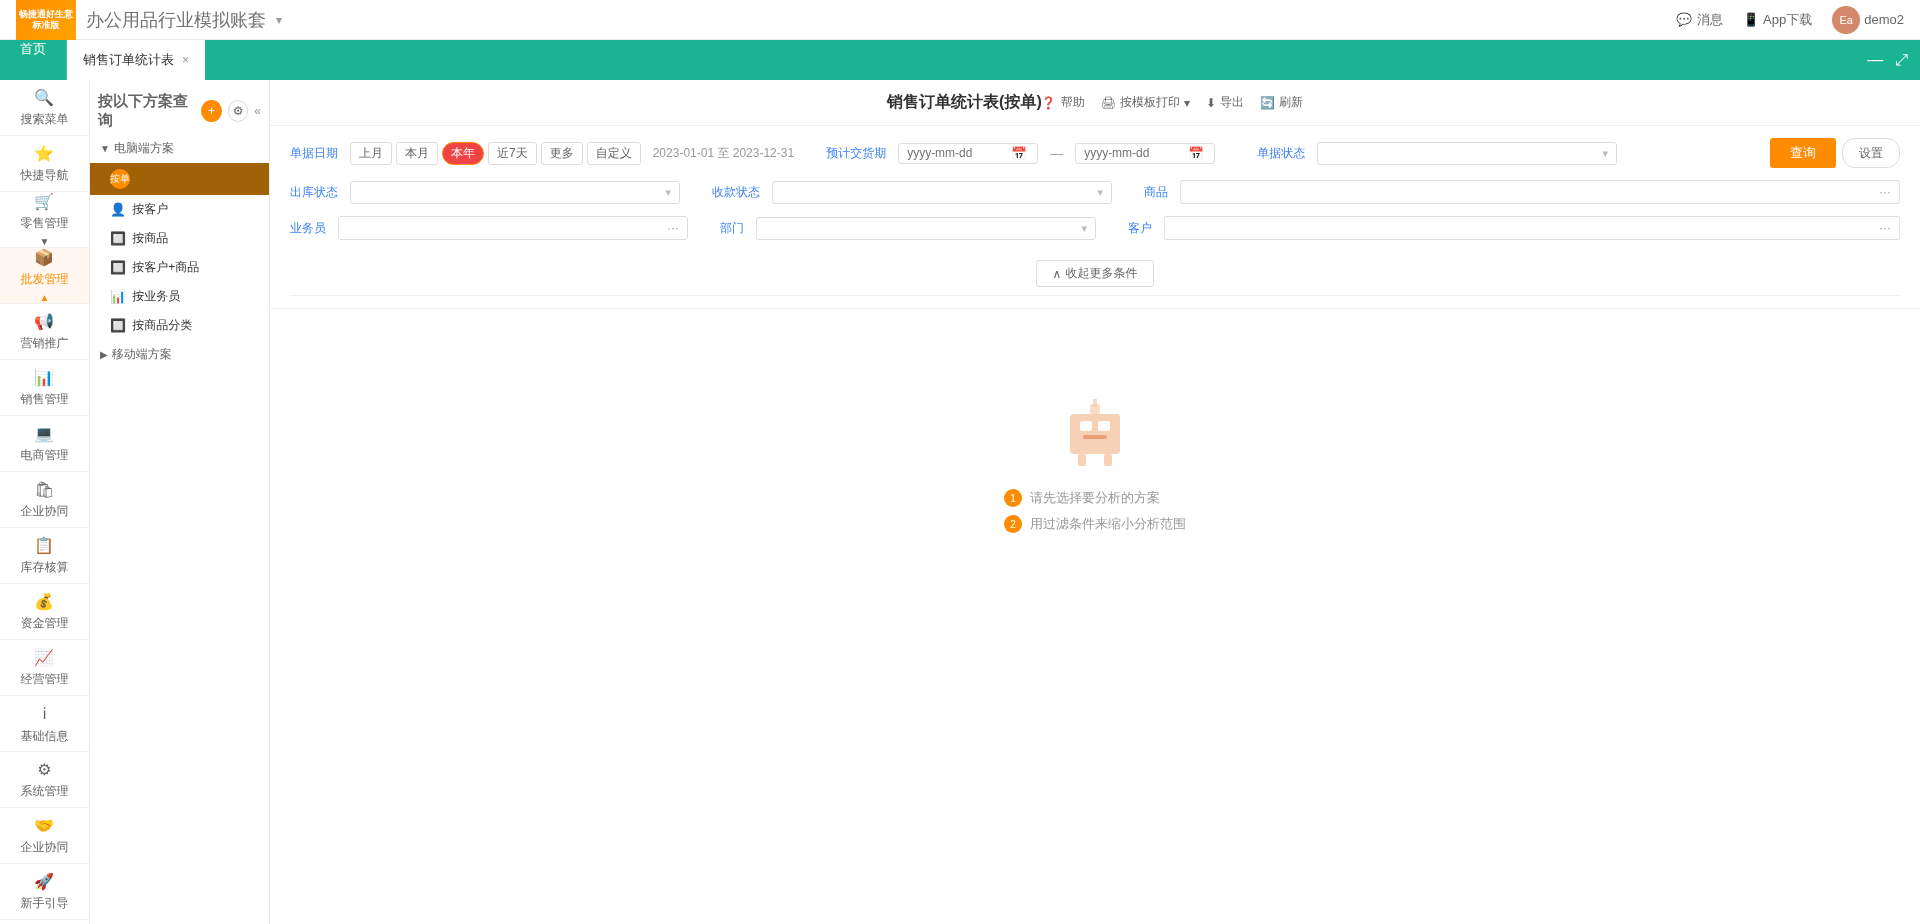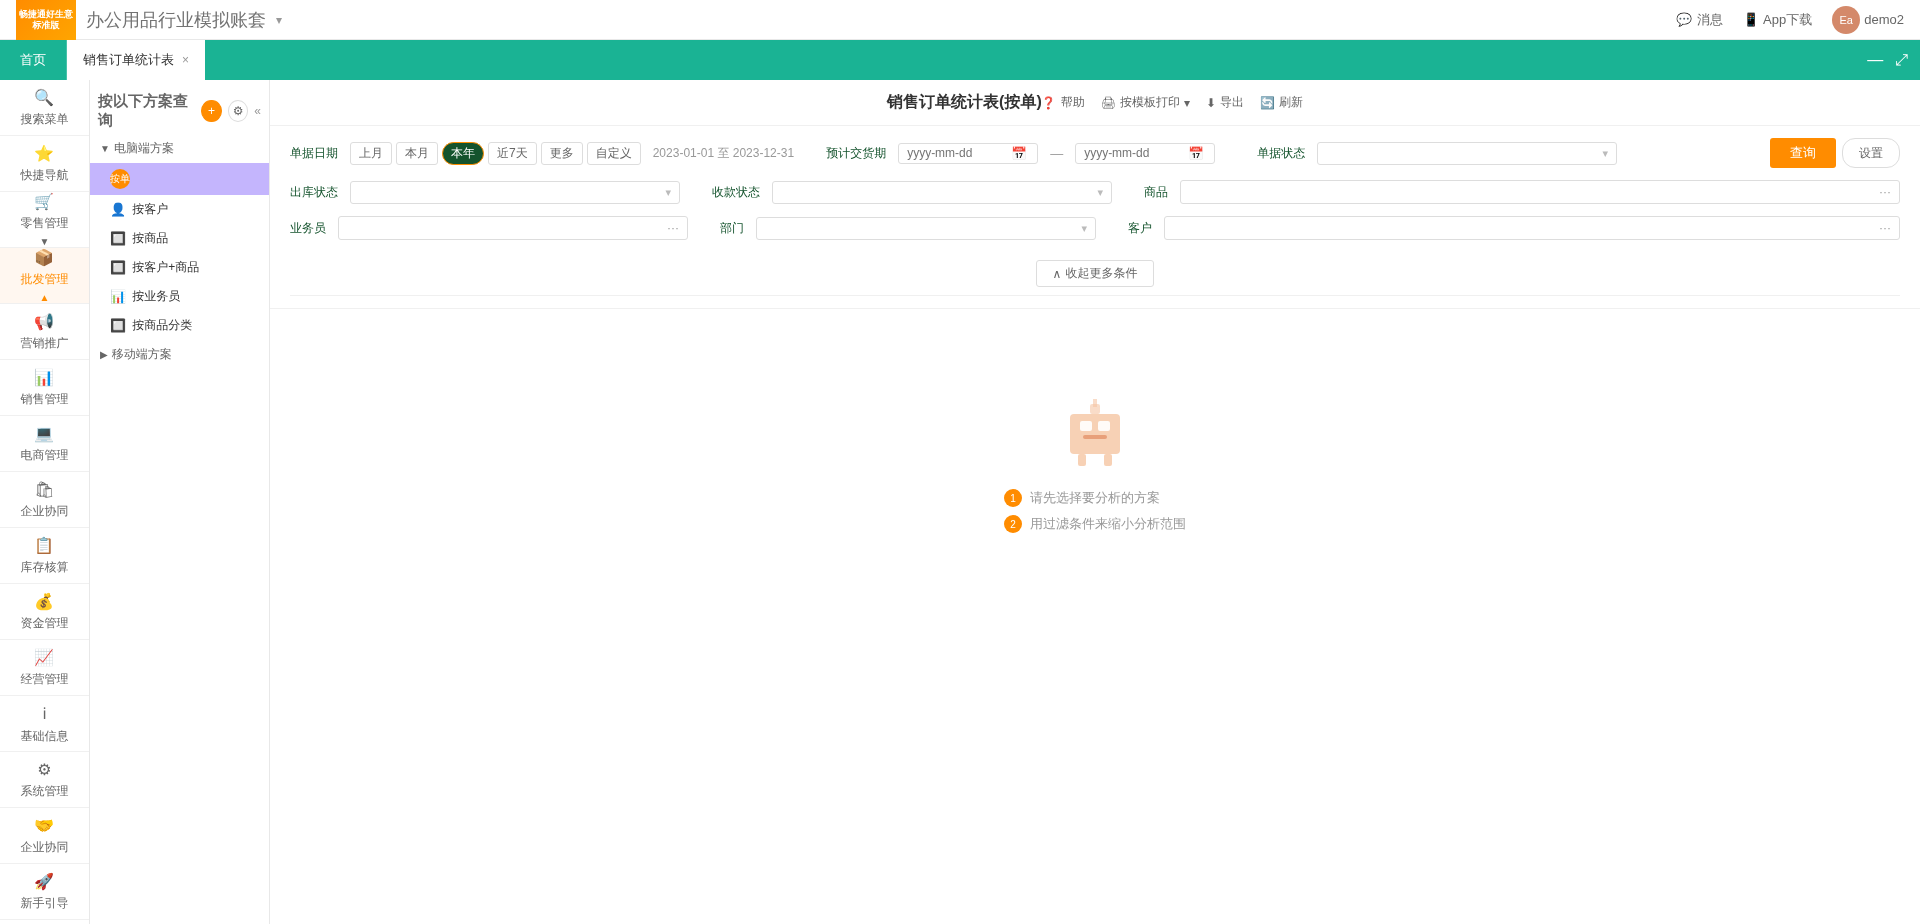--- a/index.html
+++ b/index.html
@@ -40,21 +40,21 @@
       display: flex;
       align-items: center;
       position: fixed;
       top: 40px; left: 0; right: 0;
       z-index: 99;
       padding-left: 0;
     }
     .tab-home {
       height: 40px;
       padding: 0 20px;
-      display: flex; align-items: center;
+      display: flex; align-items: flex-start;
       color: #fff;
       font-size: 13px;
       cursor: pointer;
       border-right: 1px solid rgba(255,255,255,0.2);
     }
     .tab-active {
       height: 40px;
       padding: 0 16px;
       display: flex; align-items: center;
       background: #fff;
@@ -118,21 +118,21 @@
     .panel-tool-btn.orange { background: #ff8c00; border-color: #ff8c00; color: #fff; }
     .panel-collapse { margin-left: auto; cursor: pointer; color: #999; font-size: 12px; }
     .section-header {
       display: flex; align-items: center; padding: 6px 10px; font-size: 12px; color: #666; cursor: pointer;
     }
     .section-arrow { margin-right: 4px; font-size: 10px; }
     .tree-item {
       display: flex; align-items: center; padding: 6px 10px 6px 20px;
       font-size: 12px; color: #333; cursor: pointer; gap: 6px;
     }
-    .tree-item.active { background: #c4b5fd; color: #ff8c00; text-align: center; }
+    .tree-item.active { background: #a16207; color: #ff8c00; text-align: center; }
     .tree-item-icon { font-size: 13px; color: #ff8c00; }
 
     
     .content {
       flex: 1;
       background: #fff;
       overflow: auto;
       padding: 0;
     }
     .content-header {
@@ -149,27 +149,27 @@
     }
 
     
     .filter-area {
       padding: 12px 20px;
       border-bottom: 1px solid #f0f0f0;
     }
     .filter-row {
       display: flex; align-items: center; gap: 12px; margin-bottom: 12px; flex-wrap: wrap;
     }
-    .filter-label { font-size: 12px; color: #14532d; white-space: nowrap; }
+    .filter-label { font-size: 12px; color: #3b82f6; white-space: nowrap; }
     .date-shortcuts { display: flex; align-items: center; gap: 4px; }
     .date-btn {
       padding: 2px 8px; border: 1px solid #ddd; border-radius: 3px; background: #fff;
       font-size: 12px; color: #666; cursor: pointer;
     }
-    .date-btn.active { background: #14532d; border-color: #ff8c00; color: #fff; border-radius: 12px; }
+    .date-btn.active { background: #ef4444; border-color: #ff8c00; color: #fff; border-radius: 12px; }
     .date-range { display: flex; align-items: center; gap: 4px; font-size: 12px; color: #999; }
     .filter-select {
       display: flex; align-items: center; gap: 4px;
       padding: 4px 8px; border: 1px solid #ddd; border-radius: 3px;
       font-size: 12px; color: #999; min-width: 160px; background: #fff;
       cursor: pointer;
     }
     .filter-select-wide { min-width: 300px; }
     .filter-select .arrow { margin-left: auto; color: #bbb; font-size: 11px; }
     .filter-ellipsis { color: #999; cursor: pointer; font-size: 12px; }

